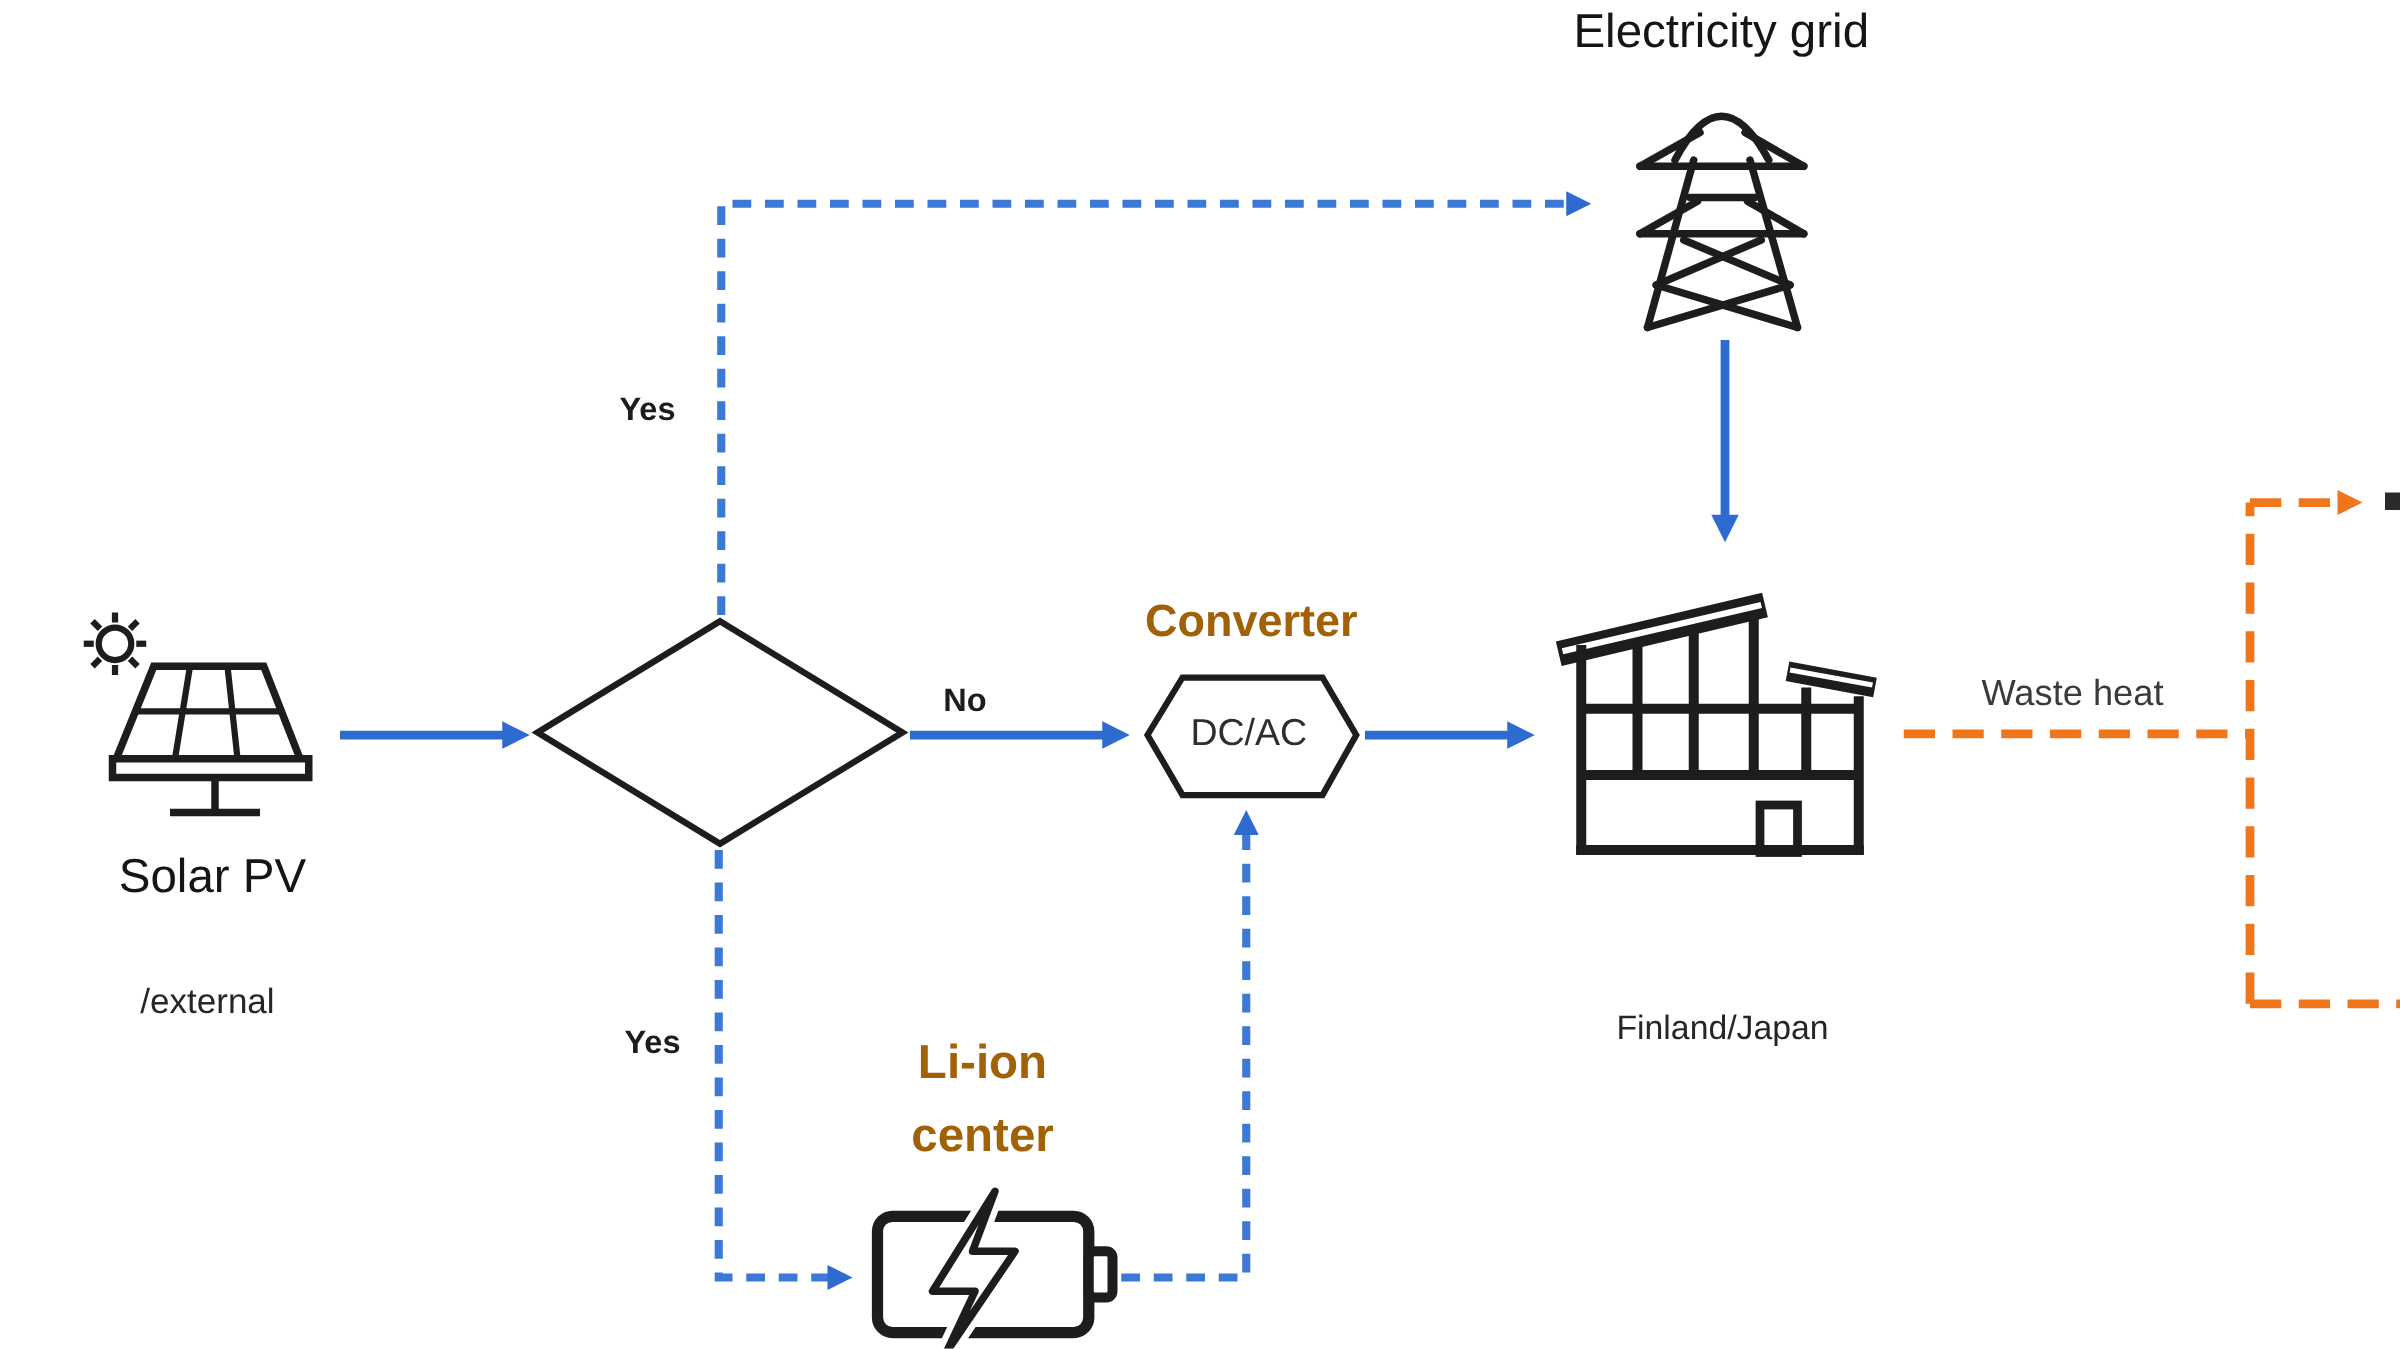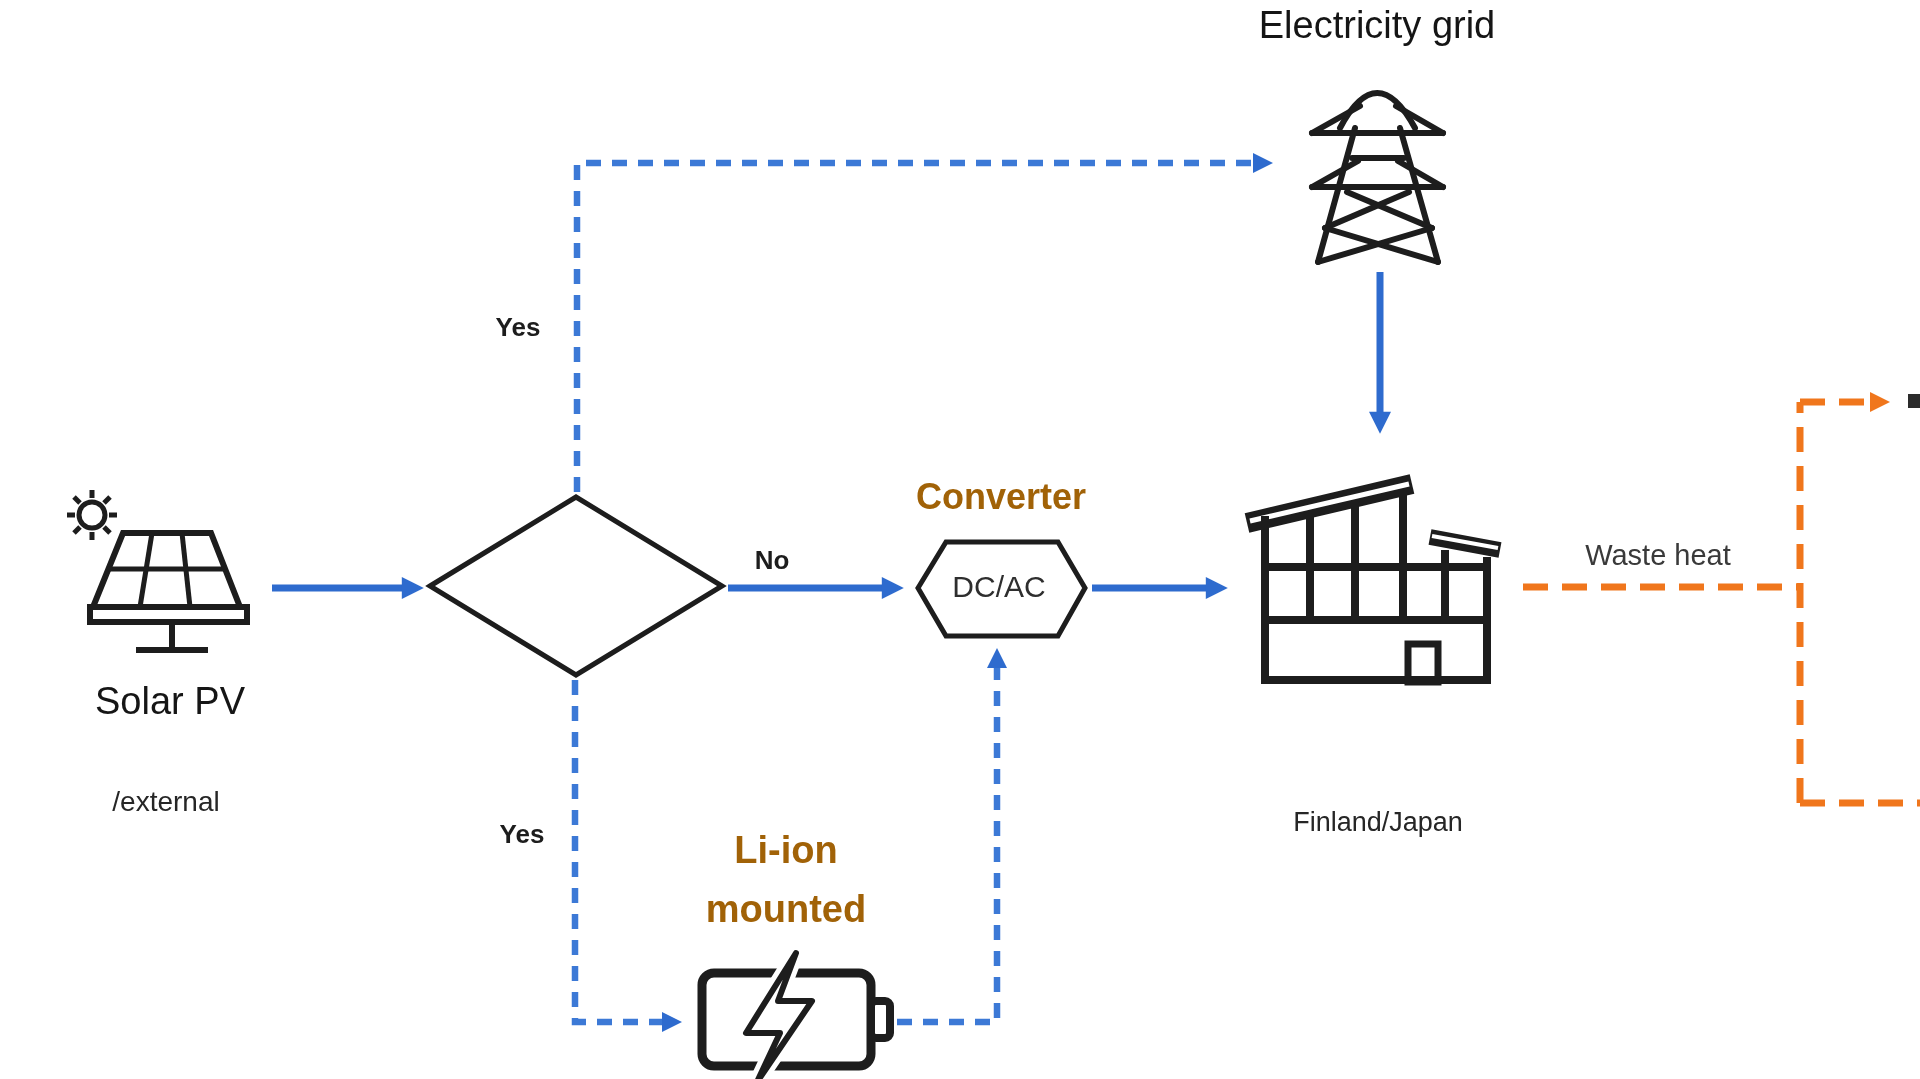--- a/index.html
+++ b/index.html
@@ -171,18 +171,18 @@
   <div class="lbl edge" style="left:522px;top:834px;">Yes</div>
   <div class="lbl edge" style="left:772px;top:560px;">No</div>
 
   <div class="lbl title-sm" style="left:1001px;top:484px;">Converter</div>
   <div class="lbl node-text" style="left:999px;top:587px;">DC/AC</div>
 
   <div class="lbl sub" style="left:1378px;top:823px;font-size:27px;">Finland/Japan</div>
 
   <div class="lbl title-sm two-line" style="left:786px;top:868px;font-size:38px;">
     <div>Li-ion</div>
-    <div>mounted</div>
+    <div>center</div>
   </div>
 
   <div class="lbl waste" style="left:1658px;top:555px;text-align:center;">Waste heat</div>
 
 </div>
 
 </body></html>

